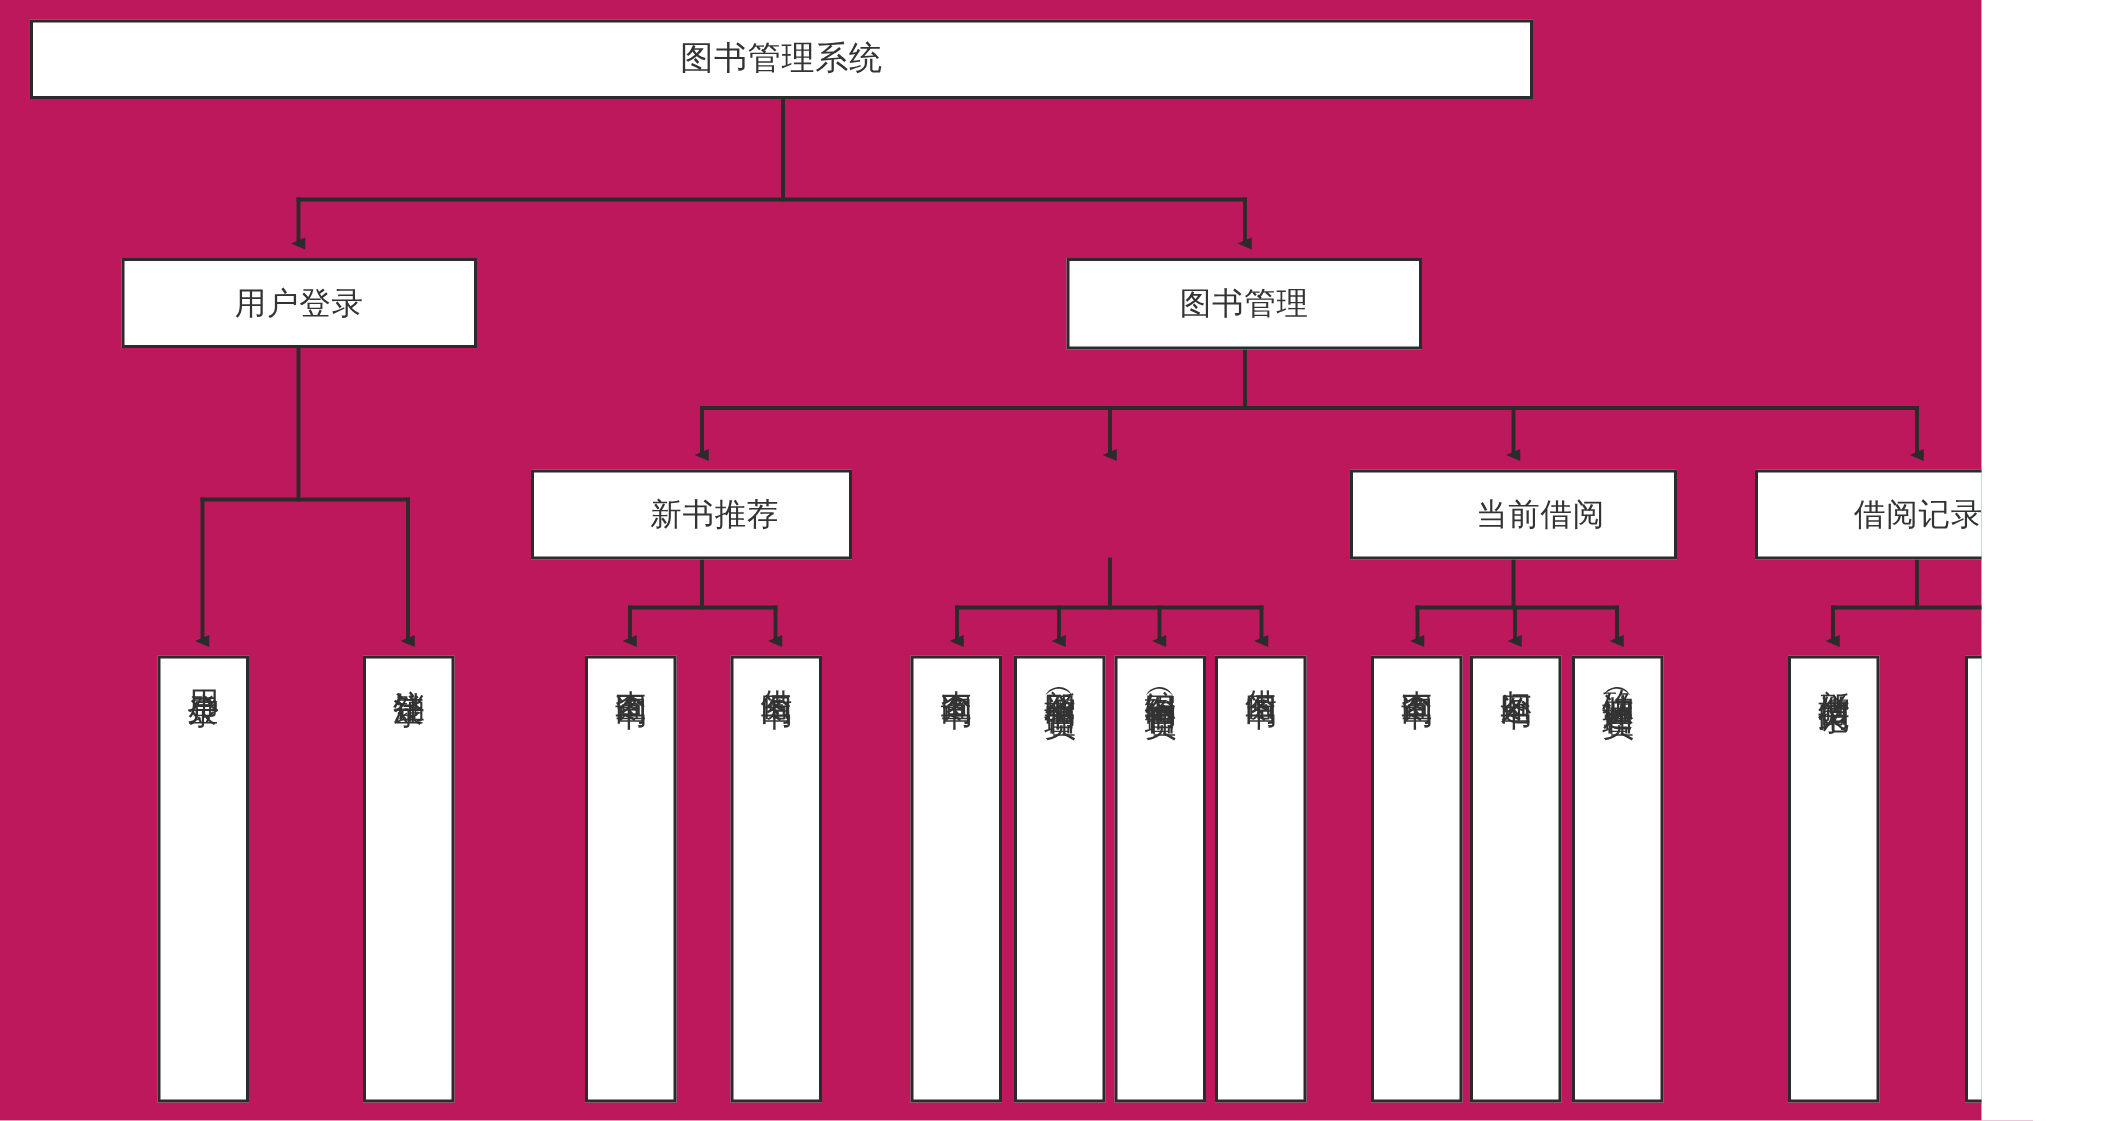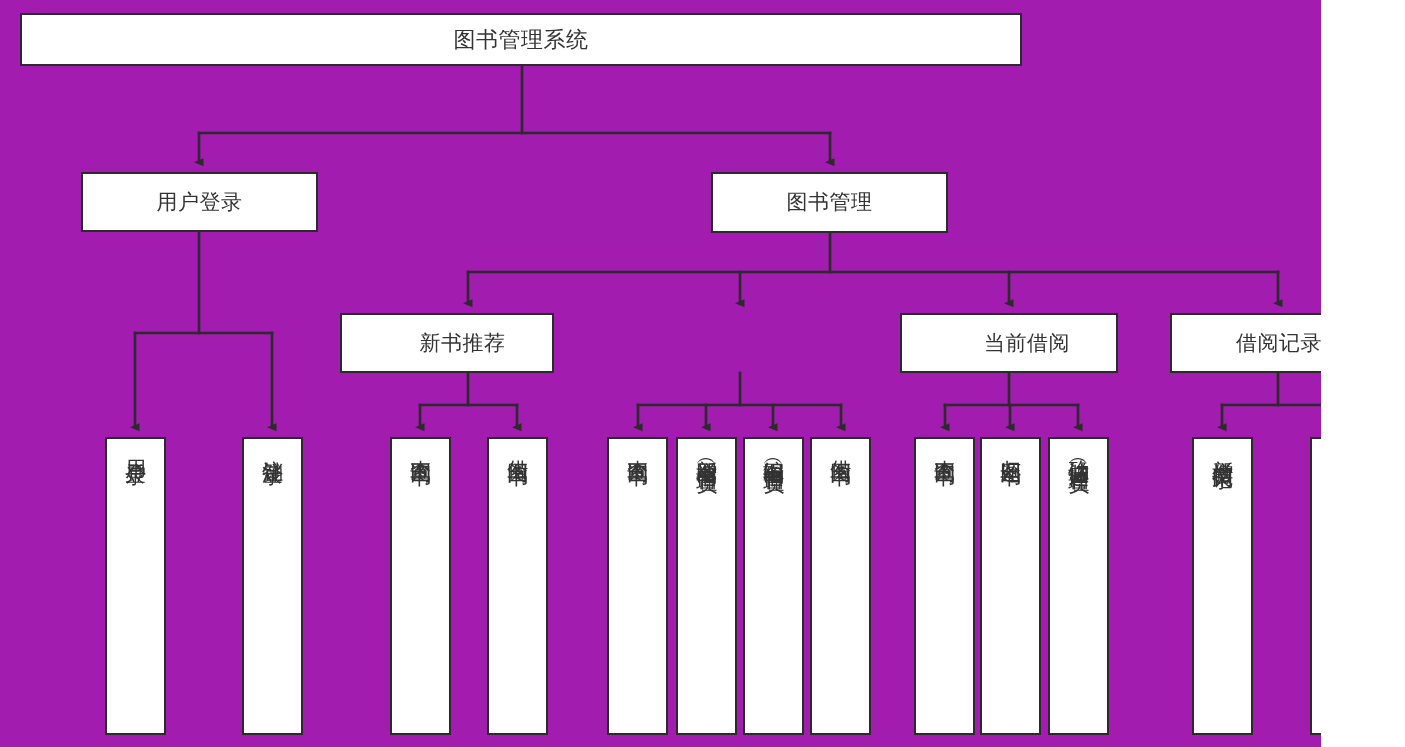--- a/index.html
+++ b/index.html
@@ -8,21 +8,21 @@
     padding: 0;
     background: #ffffff;
   }
   body {
     font-family: "DejaVu Sans", "Liberation Sans", sans-serif;
   }
   #diagram {
     position: relative;
     width: 1321px;
     height: 747px;
-    background: #a21caf;
+    background: #be185d;
     overflow: hidden;
   }
   #edge-layer {
     position: absolute;
     left: 0;
     top: 0;
     width: 1405px;
     height: 747px;
     pointer-events: none;
   }
@@ -131,21 +131,21 @@
     <span class="label">图书管理系统</span>
   </div>
 
   <div class="node" style="left:81px; top:172px; width:237px; height:60px;">
     <span class="label">用户登录</span>
   </div>
   <div class="node" style="left:711px; top:172px; width:237px; height:61px;">
     <span class="label">图书管理</span>
   </div>
 
-  <div class="node" style="left:340px; top:313px; width:214px; height:60px;padding-left:31px;">
+  <div class="node" style="left:354px; top:313px; width:214px; height:60px;padding-left:31px;">
     <span class="label">新书推荐</span>
   </div>
   <div class="node" style="left:900px; top:313px; width:218px; height:60px;padding-left:36px;">
     <span class="label">当前借阅</span>
   </div>
   <div class="node" style="left:1170px; top:313px; width:218px; height:60px;">
     <span class="label">借阅记录</span>
   </div>
 
   <div class="node vertical" style="left:105px; top:437px; width:61px; height:298px;">

